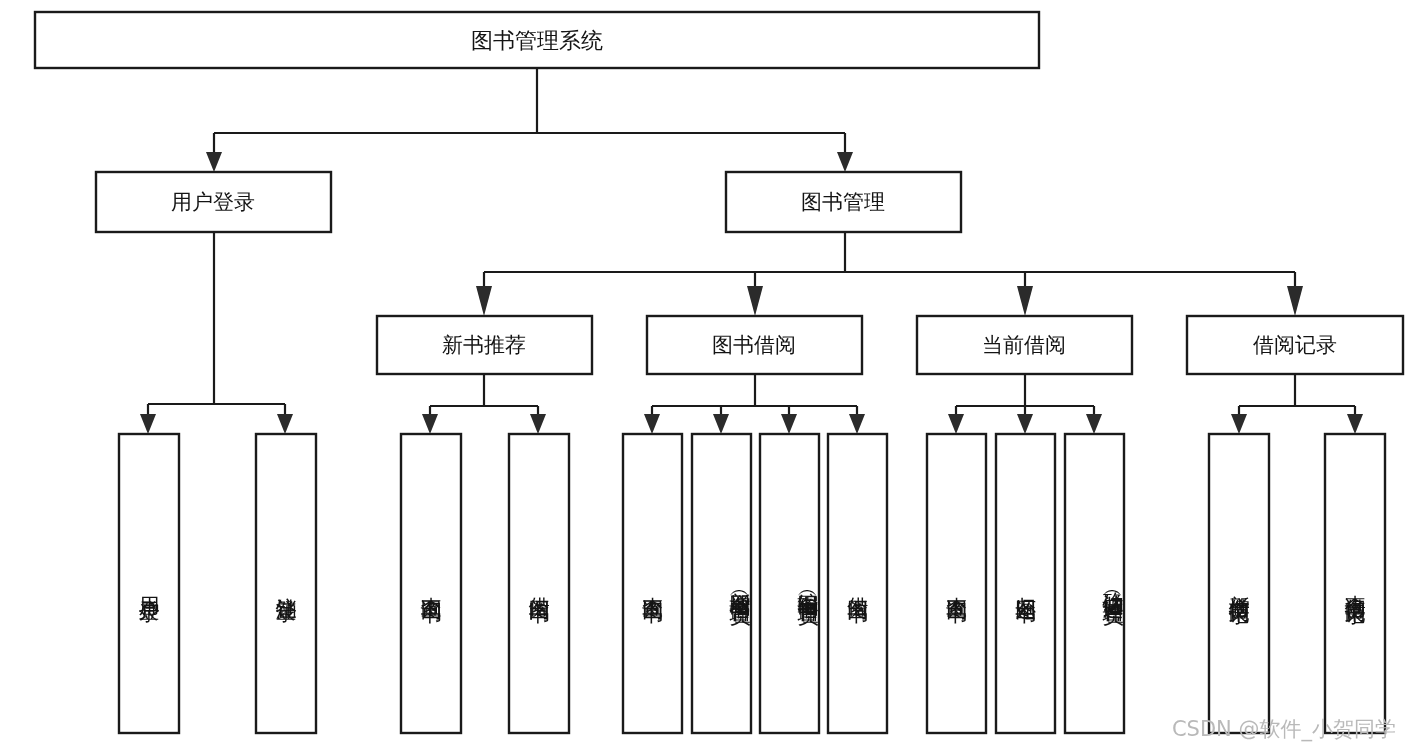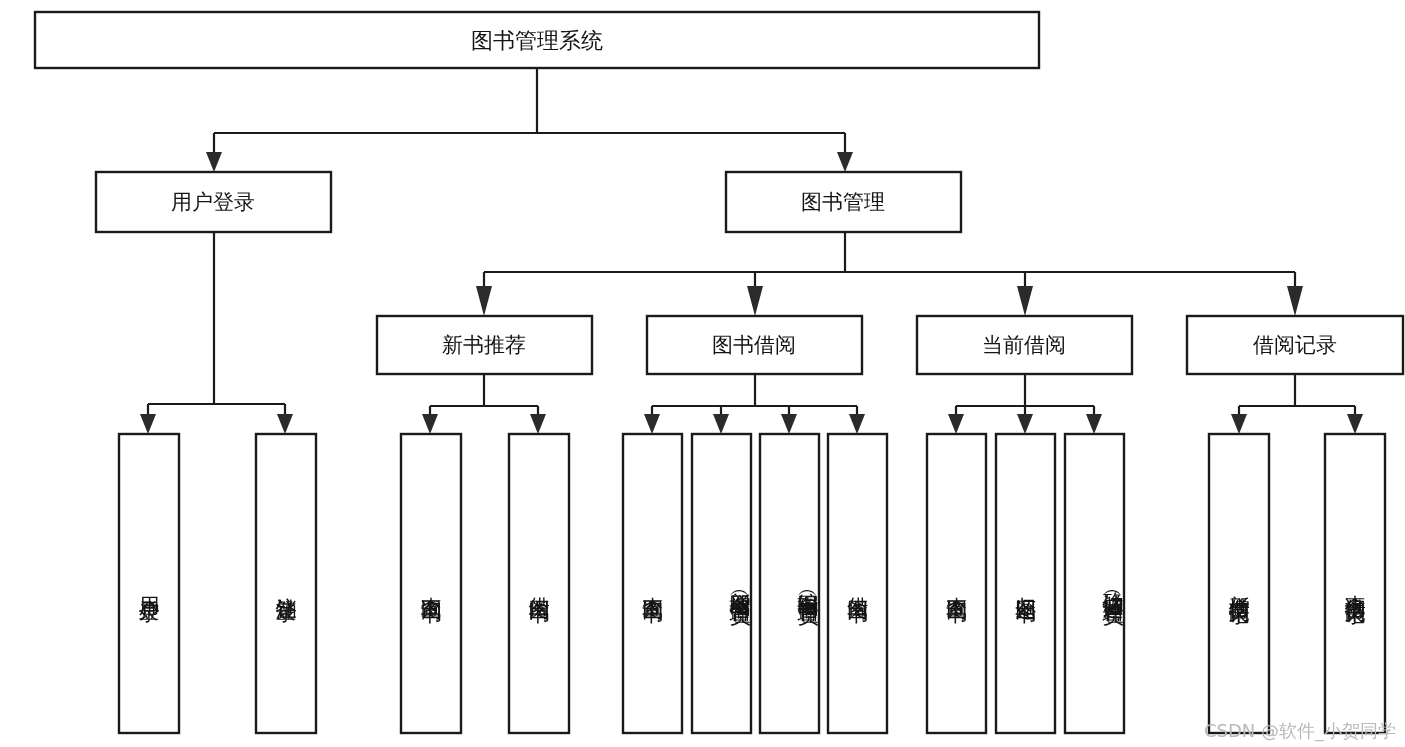--- a/index.html
+++ b/index.html
@@ -66,21 +66,21 @@
     letter-spacing: 2px;
     white-space: nowrap;
     text-align: center;
     pointer-events: none;
   }
   .watermark {
     position: absolute;
     right: 24px;
     bottom: 4px;
     font-family: "DejaVu Sans", "Liberation Sans", sans-serif;
-    font-size: 18px;
+    font-size: 21px;
     color: #b9b9b9;
     white-space: nowrap;
     user-select: none;
   }
 </style>
 </head>
 <body>
 
 <div id="diagram-root">
 

